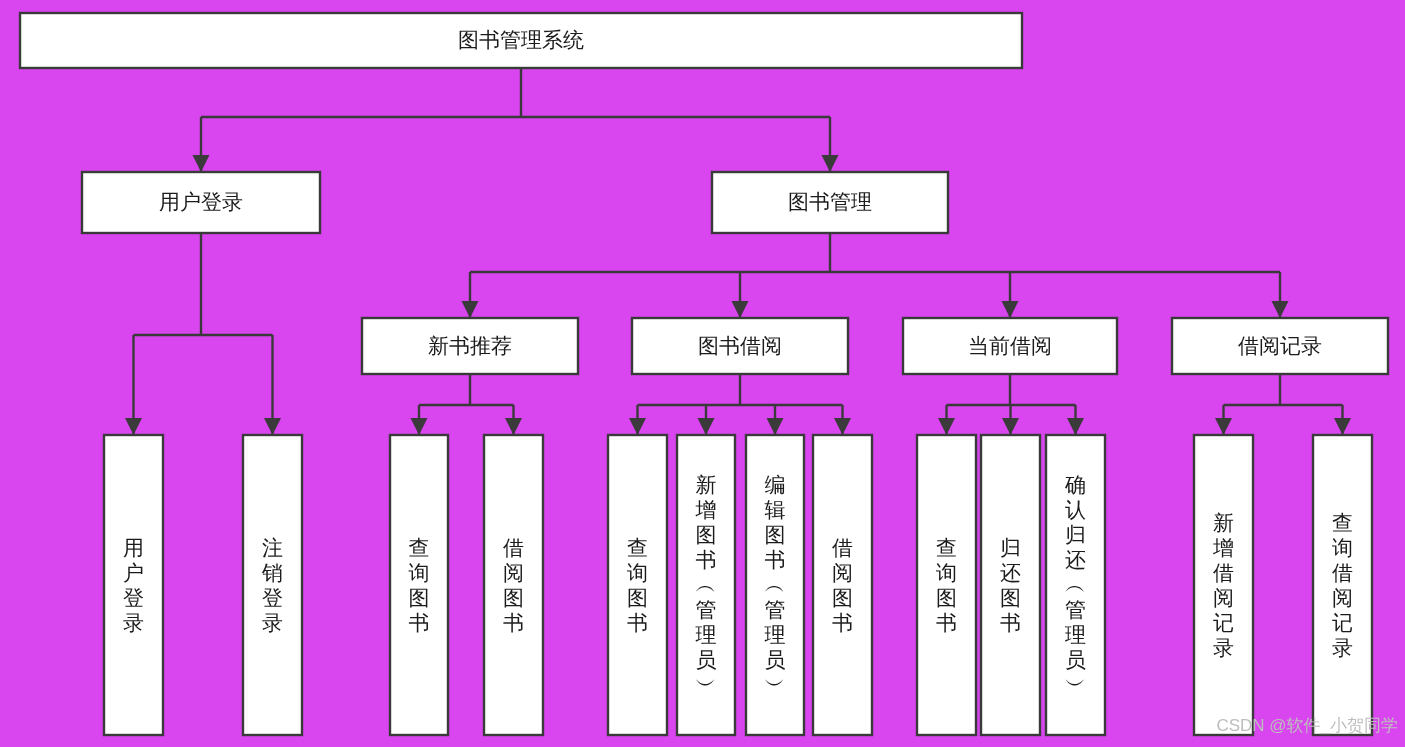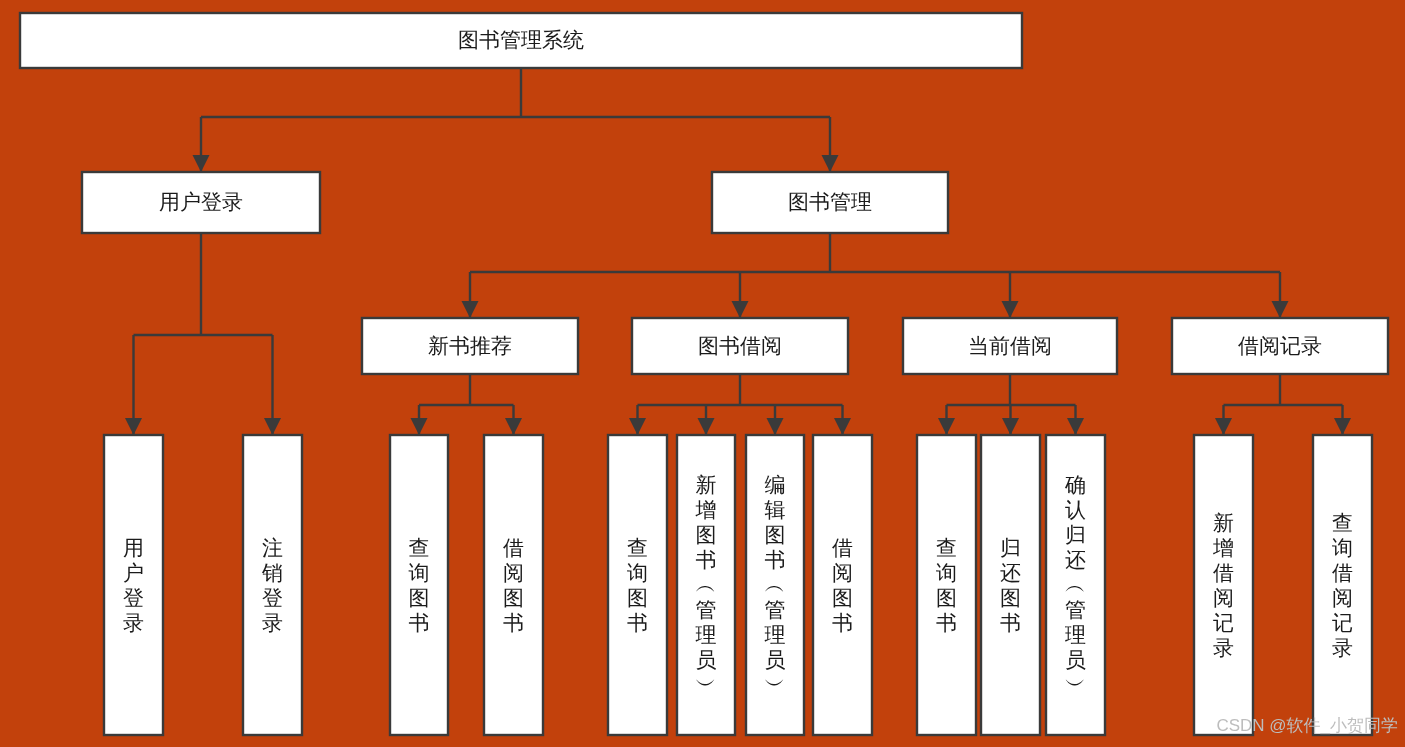--- a/index.html
+++ b/index.html
@@ -7,21 +7,21 @@
     padding: 0;
     background: #ffffff;
   }
   body {
     font-family: "Liberation Sans", "DejaVu Sans", sans-serif;
   }
   #diagram-root {
     position: relative;
     width: 1405px;
     height: 747px;
-    background: #c2410c;
+    background: #d946ef;
     overflow: hidden;
   }
   svg.diagram-canvas {
     position: absolute;
     left: 0;
     top: 0;
     width: 1405px;
     height: 747px;
     display: block;
   }

